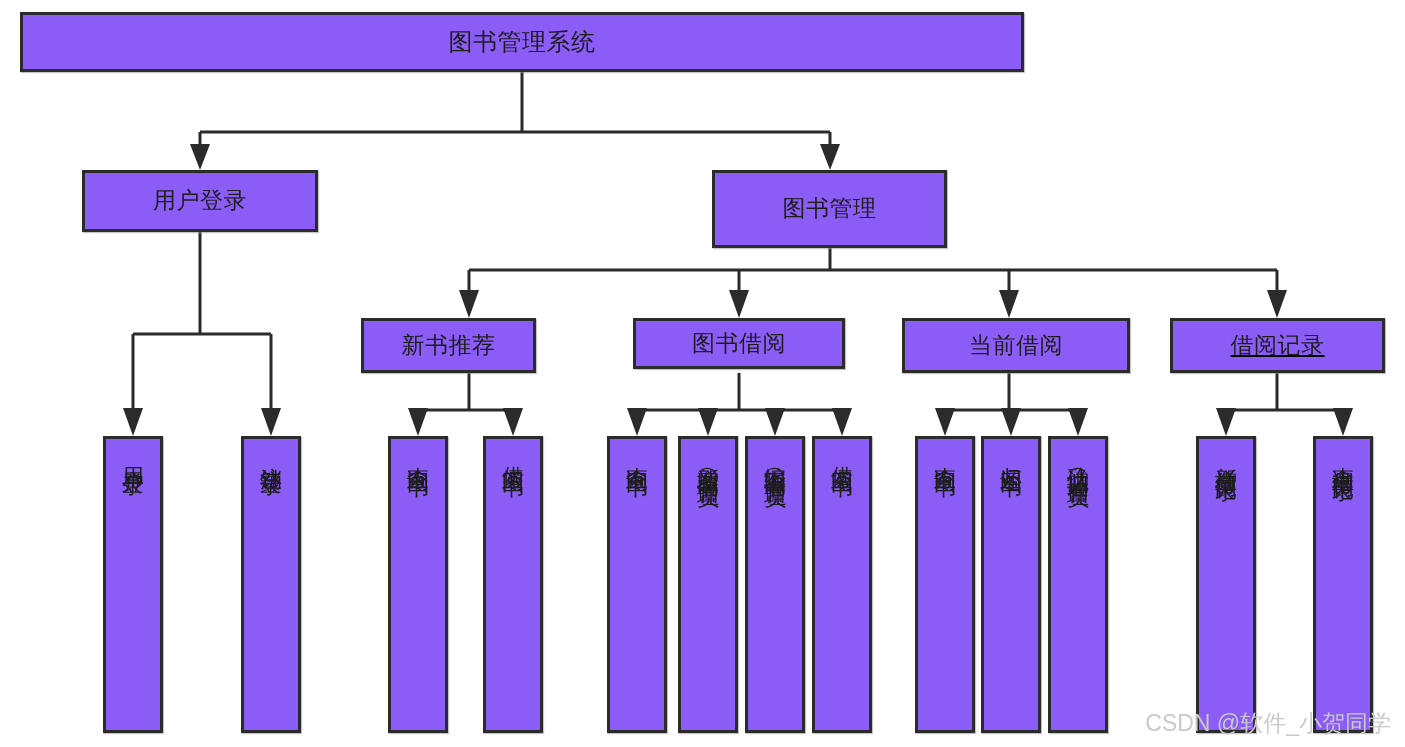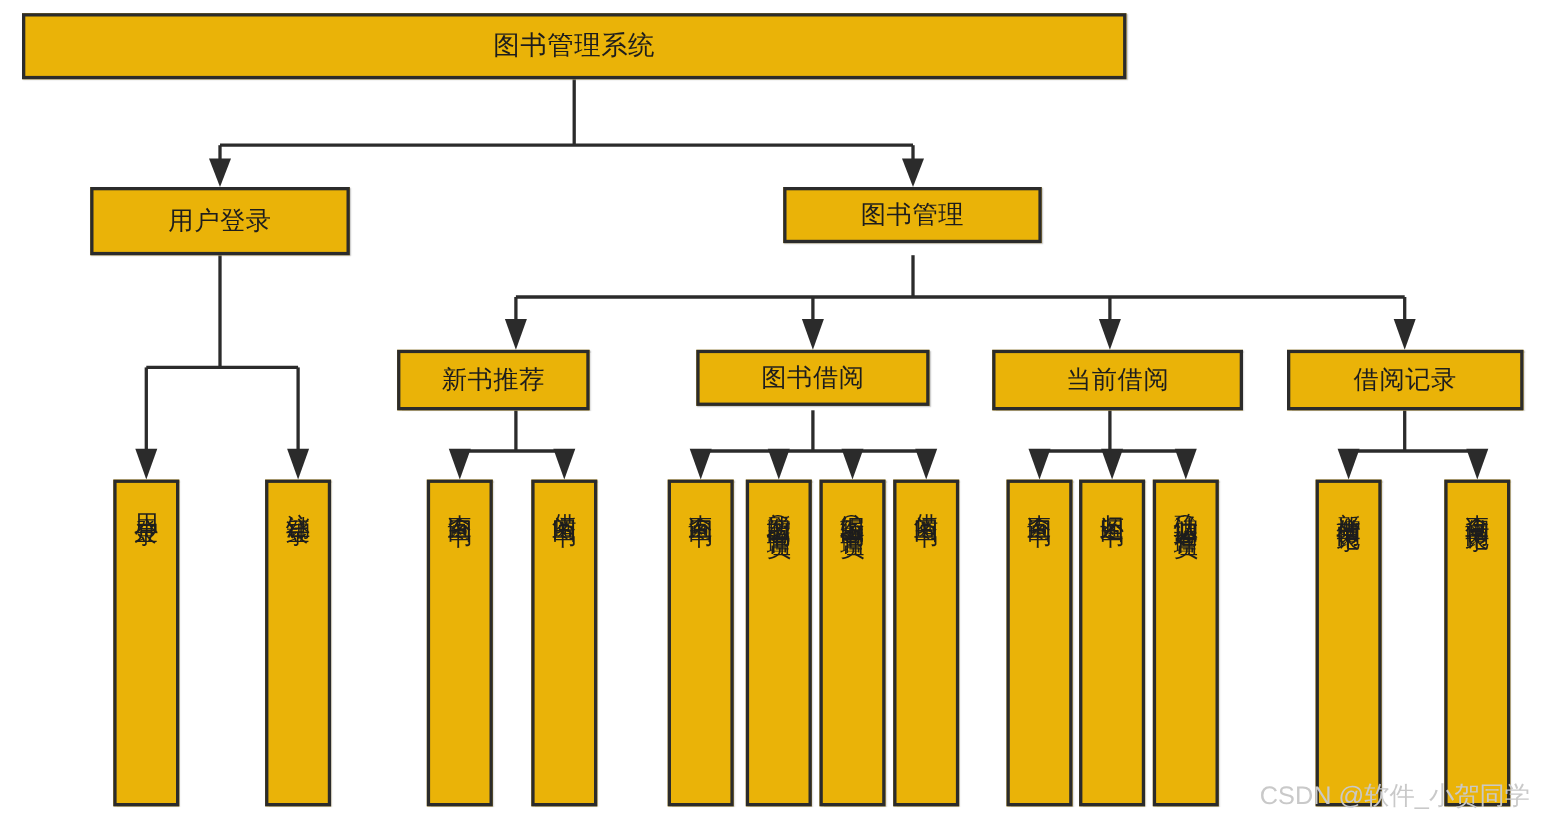--- a/index.html
+++ b/index.html
@@ -17,21 +17,21 @@
   #diagram-root {
     position: absolute;
     left: 0;
     top: 0;
     width: 1405px;
     height: 747px;
   }
   .node-box {
     position: absolute;
     box-sizing: border-box;
-    background: #eab308;
+    background: #8b5cf6;
     border: 3px solid #2b2b2b;
     box-shadow: 1px 1px 1px rgba(150,150,150,0.55);
   }
   .node-box.horiz {
     display: flex;
     align-items: center;
     justify-content: center;
   }
   .node-box.vert {
     display: flex;
@@ -163,34 +163,34 @@
     </g>
   </svg>
 
   <div class="node-box horiz" style="left: 20px; top: 12px; width: 1004px; height: 60px;">
     <span class="node-label title-label">图书管理系统</span>
   </div>
 
   <div class="node-box horiz" style="left: 82px; top: 170px; width: 236px; height: 62px;">
     <span class="node-label">用户登录</span>
   </div>
-  <div class="node-box horiz" style="left: 712px; top: 170px; width: 235px; height: 51px;">
+  <div class="node-box horiz" style="left: 712px; top: 170px; width: 235px; height: 78px;">
     <span class="node-label">图书管理</span>
   </div>
 
   <div class="node-box horiz" style="left: 361px; top: 318px; width: 175px; height: 55px;">
     <span class="node-label">新书推荐</span>
   </div>
   <div class="node-box horiz" style="left: 633px; top: 318px; width: 212px; height: 51px;">
     <span class="node-label">图书借阅</span>
   </div>
   <div class="node-box horiz" style="left: 902px; top: 318px; width: 228px; height: 55px;">
     <span class="node-label">当前借阅</span>
   </div>
-  <div class="node-box horiz" style="left: 1170px; top: 318px; width: 215px; height: 55px;">
+  <div class="node-box horiz" style="left: 1170px; top: 318px; width: 215px; height: 55px; text-decoration: underline;">
     <span class="node-label">借阅记录</span>
   </div>
 
   <div class="node-box vert" style="left: 103px; top: 436px; width: 60px; height: 297px;">
     <span class="node-label vertical">用户登录</span>
   </div>
   <div class="node-box vert" style="left: 241px; top: 436px; width: 60px; height: 297px;">
     <span class="node-label vertical">注销登录</span>
   </div>
   <div class="node-box vert" style="left: 388px; top: 436px; width: 60px; height: 297px;">

